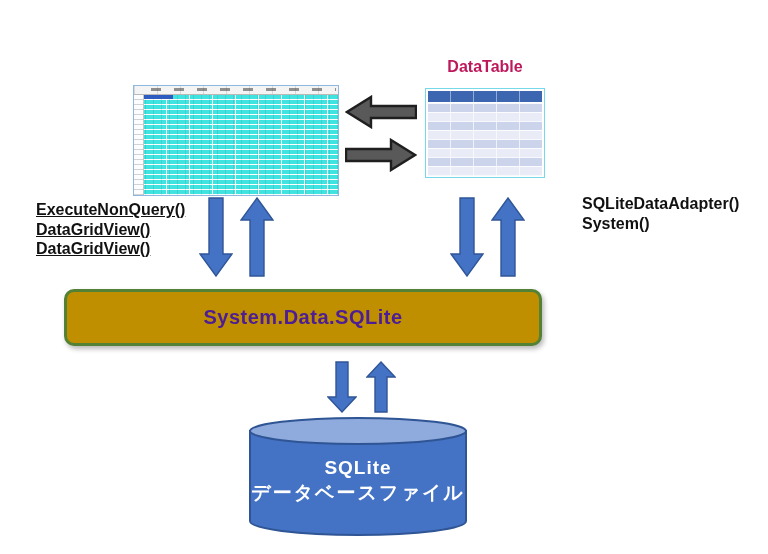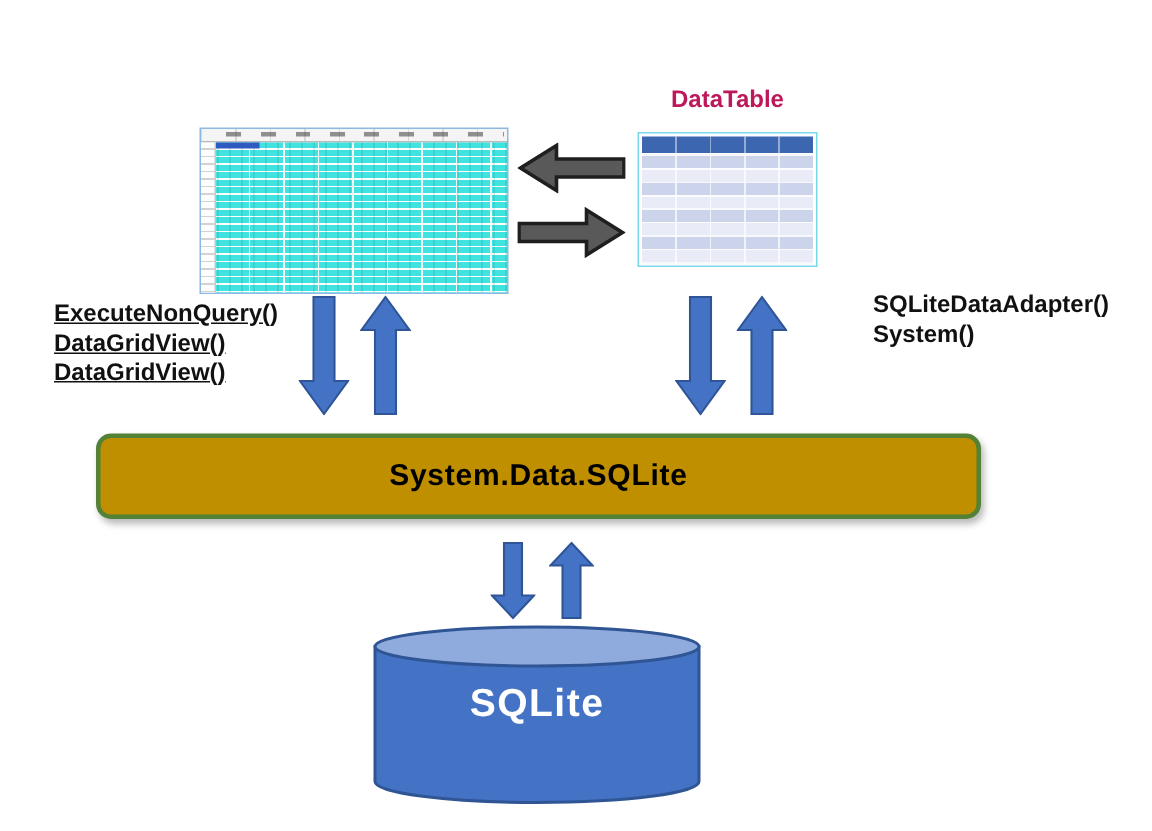--- a/index.html
+++ b/index.html
@@ -51,32 +51,32 @@
       repeating-linear-gradient(90deg,transparent 0 22px,rgba(255,255,255,.7) 22px 23px),
       repeating-linear-gradient(180deg,rgba(255,255,255,.85) 0 1px,transparent 1px 9px),
       repeating-linear-gradient(180deg,var(--table-row-a) 0 9px,var(--table-row-b) 9px 18px);}
 
   
   .arr{position:absolute;}
   .arr-gray polygon{fill:var(--arrow-gray);stroke:var(--arrow-gray-border);stroke-width:2.4;}
   .arr-blue polygon{fill:var(--arrow-blue);stroke:var(--arrow-blue-border);stroke-width:1.4;}
 
   
-  .provider-bar{position:absolute;left:64px;top:289px;width:590px;height:57px;box-sizing:border-box;
+  .provider-bar{position:absolute;left:64px;top:289px;width:478px;height:57px;box-sizing:border-box;
     background:var(--provider-fill);border:3px solid var(--provider-border);border-radius:10px;
     box-shadow:2px 3px 5px rgba(0,0,0,.28);
     display:flex;align-items:center;justify-content:center;
-    color:#000000;font-weight:bold;font-size:20px;letter-spacing:.5px;}
+    color:#4c1d95;font-weight:bold;font-size:20px;letter-spacing:.5px;}
 
   
   .cylinder{position:absolute;left:248px;top:416px;width:220px;height:122px;}
   .cyl-path{fill:var(--cylinder-body);stroke:var(--cylinder-border);stroke-width:2;}
   .cyl-top{fill:var(--cylinder-top);stroke:var(--cylinder-border);stroke-width:2;}
   .db-text{position:absolute;left:248px;top:456px;width:220px;text-align:center;color:#fff;font-weight:bold;}
-  .db-text .l1{font-size:26px;line-height:24px;letter-spacing:1px;}
+  .db-text .l1{font-size:19px;line-height:24px;letter-spacing:1px;}
   .db-text .l2{font-size:19px;line-height:26px;letter-spacing:2px;}
 </style>
 </head>
 <body>
 
 <div class="canvas">
 
 
   <div class="grid-shot">
     <div class="grid-header">
@@ -135,15 +135,16 @@
   <svg class="arr arr-blue" style="left:366px;top:361px;" width="30" height="52" viewBox="0 0 30 52">
     <polygon points="15,1 29,16 21,16 21,51 9,51 9,16 1,16"></polygon>
   </svg>
 
   <svg class="cylinder" width="220" height="122" viewBox="0 0 220 122">
     <path class="cyl-path" d="M 2 15 L 2 105 A 108 14 0 0 0 218 105 L 218 15 Z"></path>
     <ellipse class="cyl-top" cx="110" cy="15" rx="108" ry="13"></ellipse>
   </svg>
   <div class="db-text">
     <div class="l1">SQLite</div>
+    <div class="l2">データベースファイル</div>
   </div>
 
 </div>
 
 </body></html>

